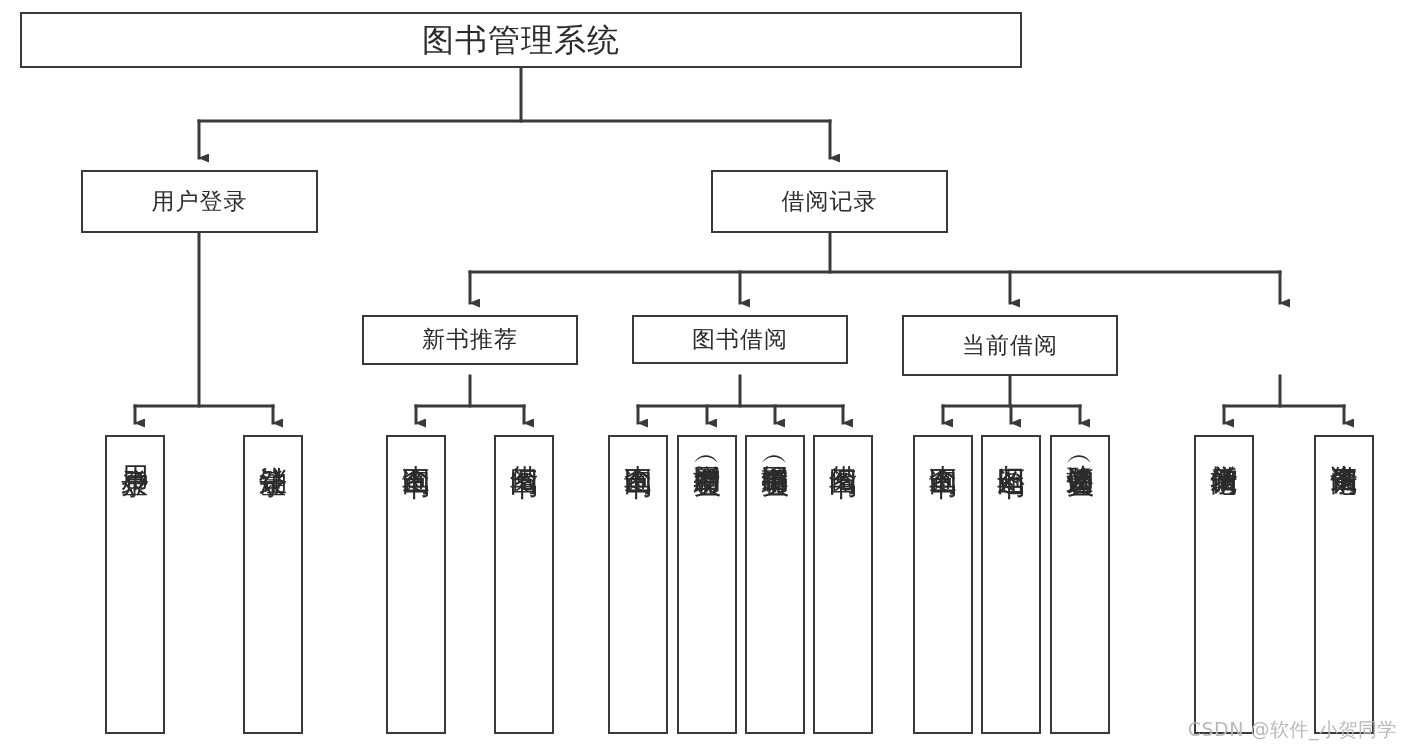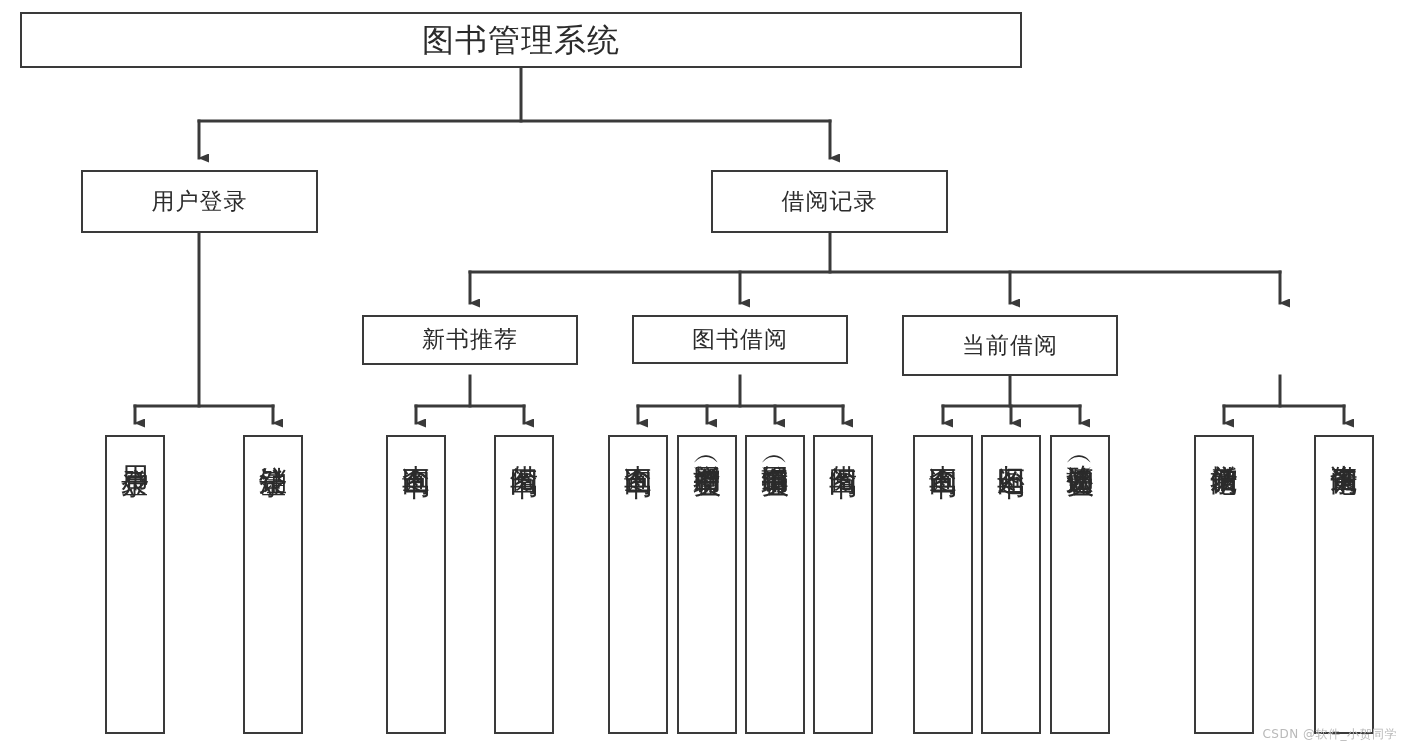--- a/index.html
+++ b/index.html
@@ -61,21 +61,21 @@
     white-space: nowrap;
   }
   .node-v.fit .node-label {
     font-size: 27px;
     letter-spacing: 1px;
   }
   .watermark {
     position: absolute;
     right: 8px;
     bottom: 4px;
-    font-size: 12px;
+    font-size: 19px;
     color: #b9b9b9;
     letter-spacing: 0.5px;
     white-space: nowrap;
     pointer-events: none;
   }
 </style>
 </head>
 <body>
 
 <div id="diagram-root">

